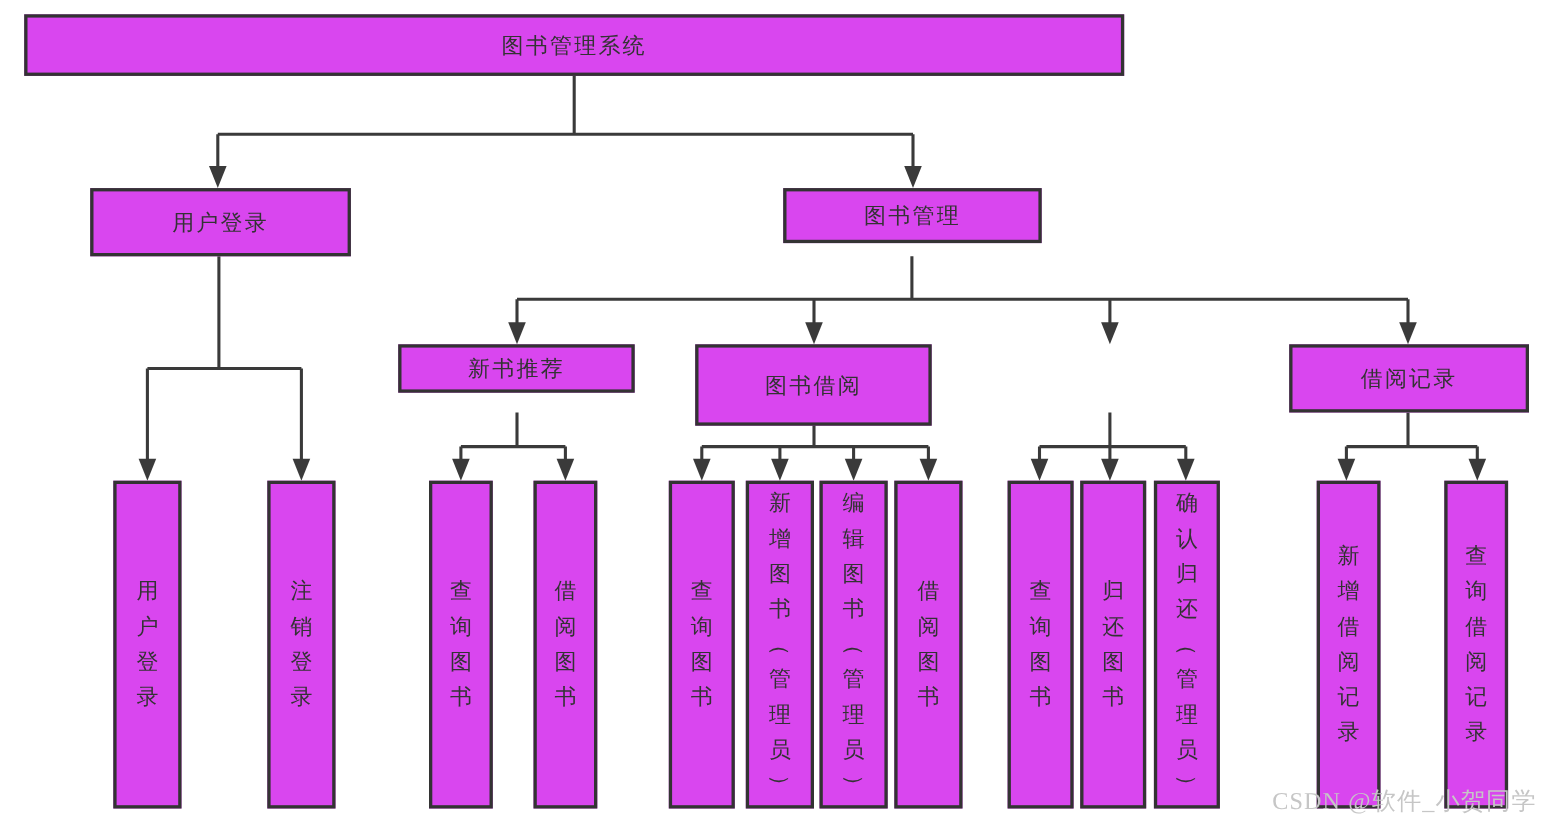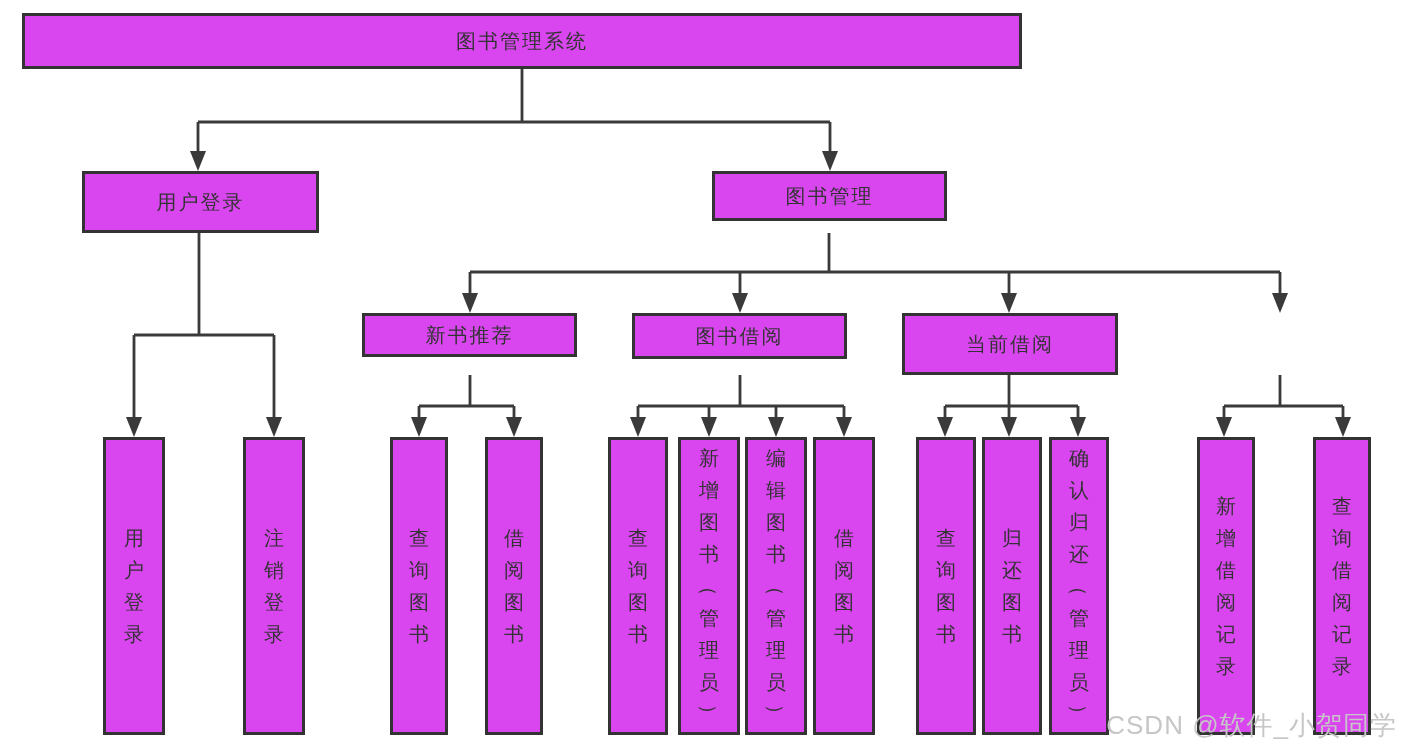--- a/index.html
+++ b/index.html
@@ -15,21 +15,21 @@
     font-size:20px; letter-spacing:2px; z-index:2;
   }
   .vnode { flex-direction:column; letter-spacing:0; }
   .vnode .ch {
     width:100%; height:32px; line-height:32px;
     text-align:center; font-size:20px;
   }
   .vnode .ch.rot { transform:rotate(90deg); }
   .watermark {
     position:absolute; right:8px; bottom:4px; z-index:3;
-    color:#c6c6c6; font-size:26px; letter-spacing:1px; white-space:nowrap;
+    color:#c6c6c6; font-size:22px; letter-spacing:1px; white-space:nowrap;font-family:Liberation Serif, serif;
   }
 </style>
 </head>
 <body>
 
 <div class="canvas">
 
   <svg class="wires" viewBox="0 0 1405 747" fill="none" stroke="#3a3a3a" stroke-width="2.8">
 
     <g>
@@ -79,22 +79,22 @@
       <polygon points="1335,417 1351,417 1343,437" fill="#3a3a3a" stroke="none"></polygon>
     </g>
   </svg>
 
   <div class="node" style="left:22px;top:13px;width:1000px;height:56px">图书管理系统</div>
 
   <div class="node" style="left:82px;top:171px;width:237px;height:62px">用户登录</div>
   <div class="node" style="left:712px;top:171px;width:235px;height:50px">图书管理</div>
 
   <div class="node" style="left:362px;top:313px;width:215px;height:44px">新书推荐</div>
-  <div class="node" style="left:632px;top:313px;width:215px;height:46px">图书借阅</div>
-  <div class="node" style="left:902px;top:313px;width:216px;height:62px">当前借阅</div>
+  <div class="node" style="left:632px;top:313px;width:215px;height:74px">图书借阅</div>
+  <div class="node" style="left:1172px;top:313px;width:218px;height:62px">借阅记录</div>
 
   <div class="node vnode" style="left:103px;top:437px;width:62px;height:298px">
       <div class="ch">用</div>
       <div class="ch">户</div>
       <div class="ch">登</div>
       <div class="ch">录</div>
     </div>
   <div class="node vnode" style="left:243px;top:437px;width:62px;height:298px">
       <div class="ch">注</div>
       <div class="ch">销</div>

